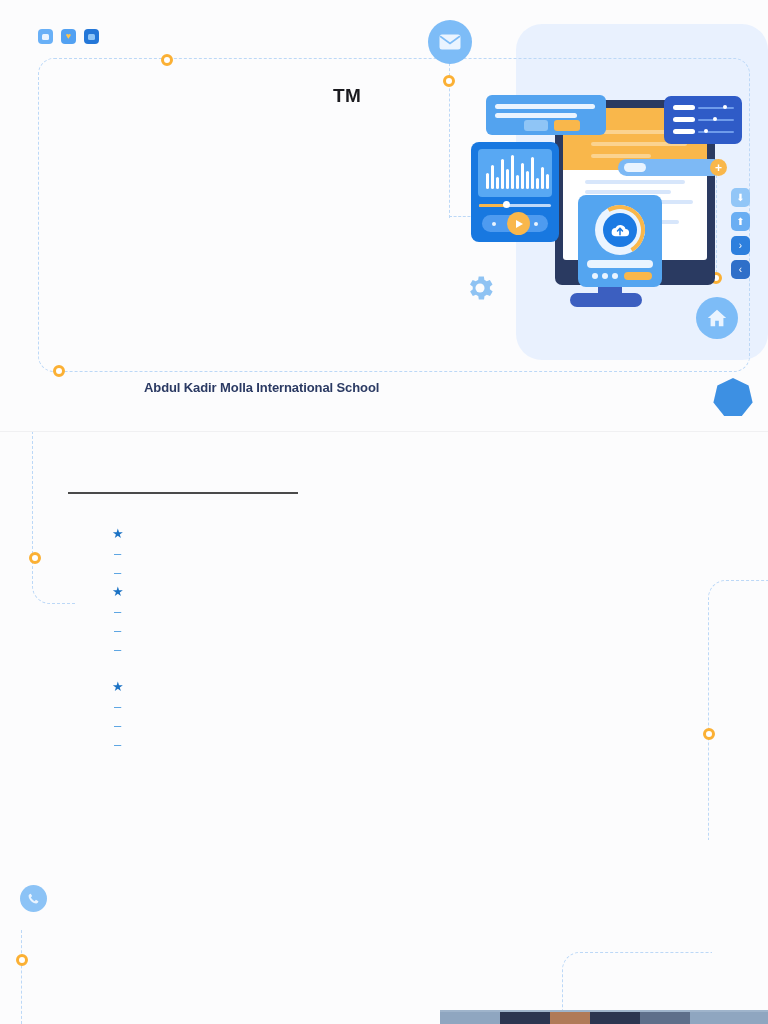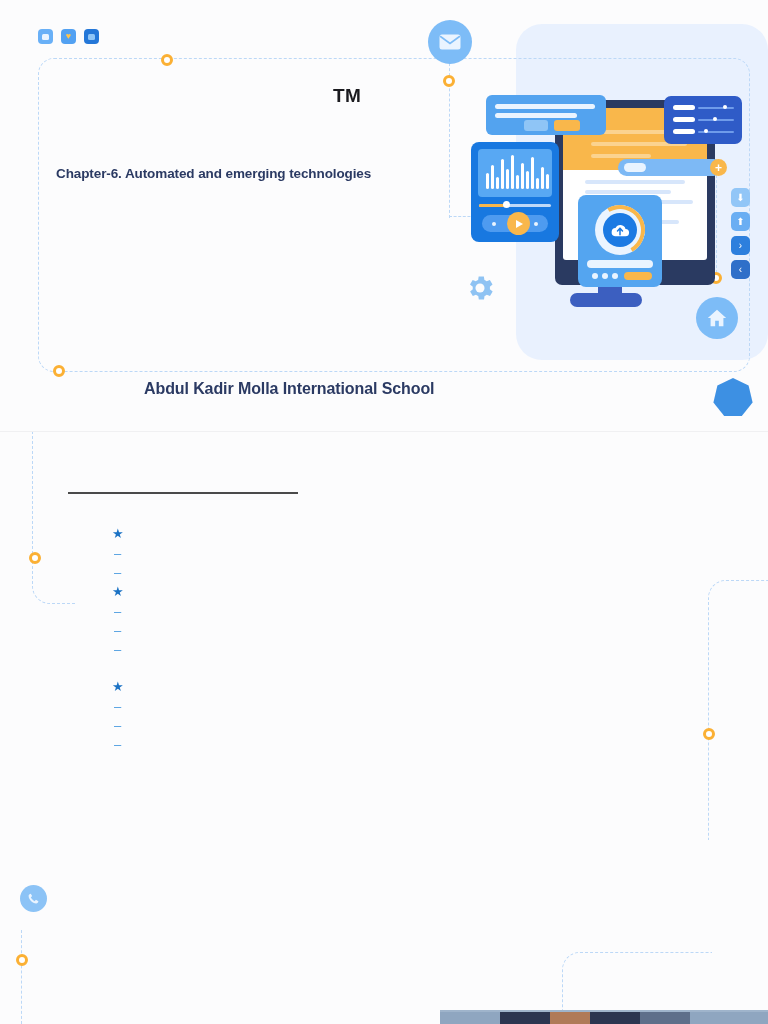--- a/index.html
+++ b/index.html
@@ -79,21 +79,21 @@
     font-size:19px; font-weight:700; color:#1b1b1f;
     letter-spacing:.5px;
   }
   .chapter-title{
     position:absolute; left:56px; top:166px; width:400px;
     font-size:13.5px; font-weight:700; color:#2b3a63;
     letter-spacing:-.1px;
   }
   .school-name{
     position:absolute; left:144px; top:380px;
-    font-size:16px; font-weight:700; color:#2b3a63;
+    font-size:13px; font-weight:700; color:#2b3a63;
     letter-spacing:-.1px;
   }
 
   
   .heptagon{
     position:absolute; background:#3d90e3;
     clip-path: polygon(50% 0%, 89% 19%, 99% 61%, 72% 95%, 28% 95%, 1% 61%, 11% 19%);
   }
 
   
@@ -402,21 +402,20 @@
     </div>
 
     <div class="gear">
       <svg width="32" height="32" viewBox="0 0 24 24">
         <path fill="#8fc3f3" d="M19.4 13a7.6 7.6 0 0 0 0-2l2-1.6-2-3.4-2.4 1a7.6 7.6 0 0 0-1.7-1l-.4-2.6h-3.9l-.4 2.6a7.6 7.6 0 0 0-1.7 1l-2.4-1-2 3.4L6.6 11a7.6 7.6 0 0 0 0 2l-2 1.6 2 3.4 2.4-1a7.6 7.6 0 0 0 1.7 1l.4 2.6h3.9l.4-2.6a7.6 7.6 0 0 0 1.7-1l2.4 1 2-3.4z"></path>
         <circle cx="12" cy="12" r="3.4" fill="#fcfcfd"></circle>
       </svg>
     </div>
 
     <div class="tm">TM</div>
-    <div class="chapter-title">Chapter-6. Automated and emerging technologies</div>
     <div class="school-name">Abdul Kadir Molla International School</div>
 
     <div class="heptagon" style="left:713px; top:378px; width:40px; height:40px;"></div>
   </div>
 
   <div id="slide2">
 
     <div class="s2-dash s2-left-line"></div>
     <div class="s2-dash s2-right-line"></div>
     <div class="s2-dash s2-bottom-line"></div>

